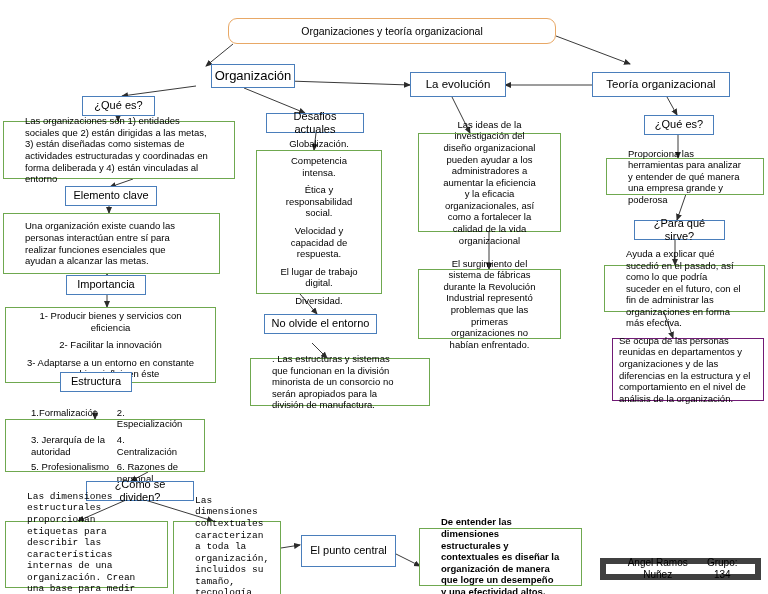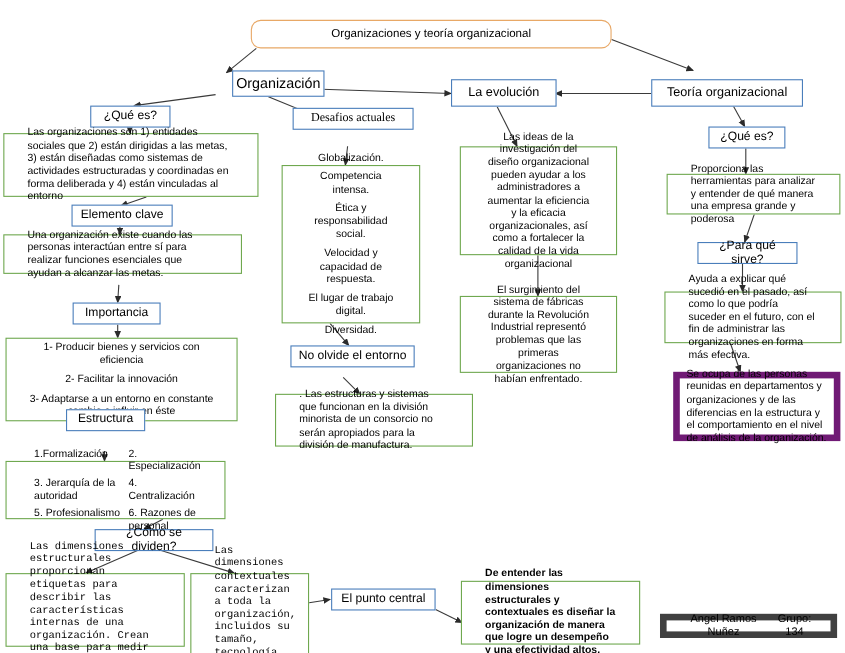--- a/index.html
+++ b/index.html
@@ -30,21 +30,21 @@
     padding:2px 6px;
   }
   
   .n-green{
     border:1px solid #6FA84F;
     font-size:9.5px;
     padding:4px 21px;
   }
   
   .n-black{
-    border:6px solid #701a75;
+    border:1px solid #701a75;
     font-size:9.5px;
     padding:4px 6px;
   }
   
   .n-title{
     border:1px solid #E8A866;
     border-radius:9px;
     font-size:10.5px;
     padding:3px 8px;
   }
@@ -150,21 +150,21 @@
   </div>
 
   <div class="node n-green align-left" style="left:3px;top:121px;width:232px;height:58px;">
     <span>Las organizaciones son 1) entidades sociales que 2) están dirigidas a las metas, 3) están diseñadas como sistemas de actividades estructuradas y coordinadas en forma deliberada y 4) están vinculadas al entorno</span>
   </div>
 
   <div class="node n-blue" style="left:65px;top:186px;width:92px;height:20px;">
     <span>Elemento clave</span>
   </div>
 
-  <div class="node n-green align-left" style="left:3px;top:213px;width:217px;height:36px;">
+  <div class="node n-green align-left" style="left:3px;top:213px;width:217px;height:61px;">
     <span>Una organización existe cuando las personas interactúan entre sí para realizar funciones esenciales que ayudan a alcanzar las metas.</span>
   </div>
 
   <div class="node n-blue" style="left:66px;top:275px;width:80px;height:20px;">
     <span>Importancia</span>
   </div>
 
   <div class="node n-green" style="left:5px;top:307px;width:211px;height:76px;">
     <span class="stack">
       <span class="ln">1- Producir bienes y servicios con eficiencia</span>
@@ -201,29 +201,29 @@
   </div>
 
   <div class="node n-green align-left" style="left:5px;top:521px;width:163px;height:67px;font-family:Liberation Mono, monospace;">
     <span>Las dimensiones estructurales proporcionan etiquetas para describir las características internas de una organización. Crean una base para medir y comparar las organizaciones.</span>
   </div>
 
   <div class="node n-green align-left" style="left:173px;top:521px;width:108px;height:75px;font-family:Liberation Mono, monospace;">
     <span>Las dimensiones contextuales caracterizan a toda la organización, incluidos su tamaño, tecnología, entorno y metas.</span>
   </div>
 
-  <div class="node n-blue" style="left:301px;top:535px;width:95px;height:20px;">
+  <div class="node n-blue" style="left:301px;top:535px;width:95px;height:32px;">
     <span>El punto central</span>
   </div>
 
   <div class="node n-green align-left" style="left:419px;top:528px;width:163px;height:58px;font-weight:bold;">
     <span>De entender las dimensiones estructurales y contextuales es diseñar la organización de manera que logre un desempeño y una efectividad altos.</span>
   </div>
 
-  <div class="node n-blue" style="left:266px;top:98px;width:110px;height:20px;font-family:Liberation Serif, serif;">
+  <div class="node n-blue" style="left:266px;top:113px;width:98px;height:20px;">
     <span>Desafios actuales</span>
   </div>
 
   <div class="node n-green" style="left:256px;top:150px;width:126px;height:144px;align-items:center;">
     <span class="stack">
       <span class="ln">Globalización.</span>
       <span class="sp"></span>
       <span class="ln">Competencia intensa.</span>
       <span class="sp"></span>
       <span class="ln">Ética y responsabilidad social.</span>

